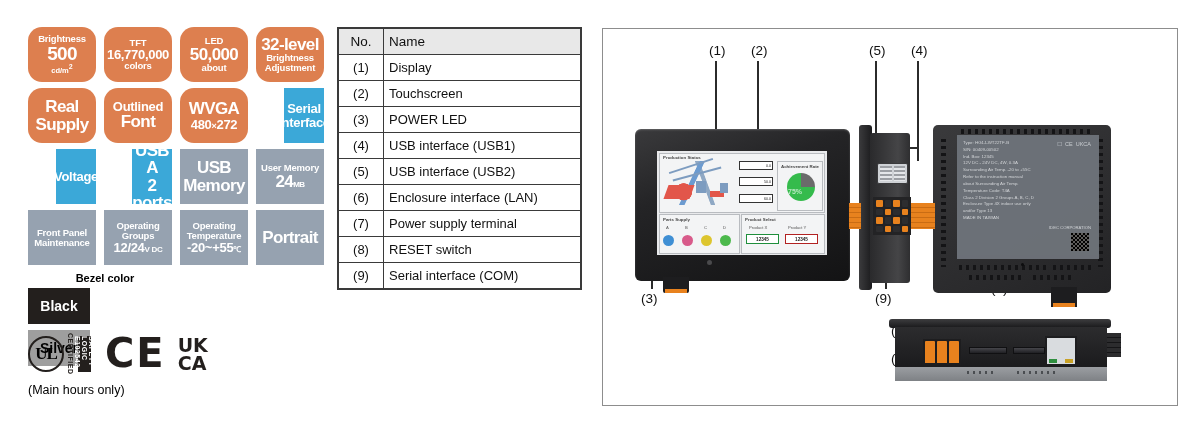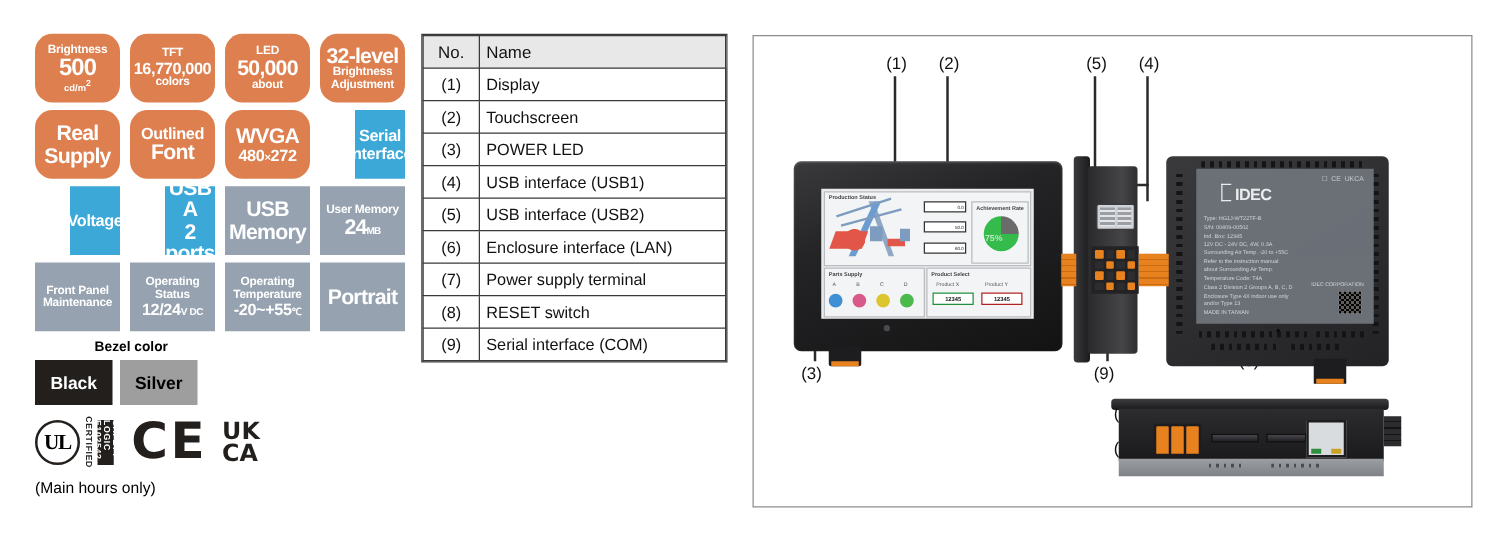--- a/index.html
+++ b/index.html
@@ -39,21 +39,21 @@
   .sup    { font-size: 7px; vertical-align: super; }
   .unit   { font-size: 8px; font-weight: bold; }
   .times  { font-size: 9px; }
 
   
   #bezel-block { position: absolute; left: 28px; top: 272px; width: 230px; }
   #bezel-title {
     text-align: center; font-size: 11px; font-weight: bold;
     width: 150px; margin: 0 0 4px 2px;
   }
-  #bezel-swatches { display: flex; gap: 6px; }
+  #bezel-swatches { display: flex; gap: 6px; flex-direction: column; }
   .swatch {
     width: 62px; height: 36px;
     display: flex; align-items: center; justify-content: center;
     font-size: 14px; font-weight: bold;
   }
   .swatch.black  { background: #231f1d; color: #ffffff; }
   .swatch.silver { background: #9e9e9e; color: #000000; }
 
   
   #cert-marks {
@@ -379,21 +379,21 @@
     <div class="tile gray">
       <div class="t-sm">User Memory</div>
       <div class="t-lg">24<span class="unit">MB</span></div>
     </div>
     <div class="tile gray">
       <div class="t-sm">Front Panel</div>
       <div class="t-sm">Maintenance</div>
     </div>
     <div class="tile gray">
       <div class="t-sm">Operating</div>
-      <div class="t-sm">Status</div>
+      <div class="t-sm">Groups</div>
       <div class="t-md">12/24<span class="unit">V DC</span></div>
     </div>
     <div class="tile gray">
       <div class="t-sm">Operating</div>
       <div class="t-sm">Temperature</div>
       <div class="t-md">-20~+55<span class="unit">℃</span></div>
     </div>
     <div class="tile gray">
       <div class="t-lg">Portrait</div>
     </div>
@@ -578,21 +578,20 @@
   <div id="hmi-rear">
     <div class="rear-vent" style="left:28px;top:4px;width:132px;height:5px"></div>
     <div class="rear-side-vent" style="left:8px;top:14px;width:5px;height:128px"></div>
     <div class="rear-side-vent" style="right:8px;top:14px;width:5px;height:128px"></div>
     <div class="rear-vent" style="left:26px;top:140px;width:88px;height:5px"></div>
     <div class="rear-vent" style="left:120px;top:140px;width:40px;height:5px"></div>
     <div class="rear-vent" style="left:36px;top:150px;width:52px;height:5px"></div>
     <div class="rear-vent" style="left:100px;top:150px;width:42px;height:5px"></div>
 
     <div id="rear-label">
-      <div id="idec-logo">IDEC</div>
       <div id="rear-label-lines">
           <div>Type: HG1J-WT22TF-B</div>
           <div>S/N: 00409-00502</div>
           <div>Ind. Box: 12345</div>
           <div>12V DC - 24V DC, 4W, 0.3A</div>
           <div>Surrounding Air Temp. -20 to +55C</div>
           <div>Refer to the instruction manual</div>
           <div>about Surrounding Air Temp.</div>
           <div>Temperature Code: T4A</div>
           <div>Class 2 Division 2 Groups A, B, C, D</div>

